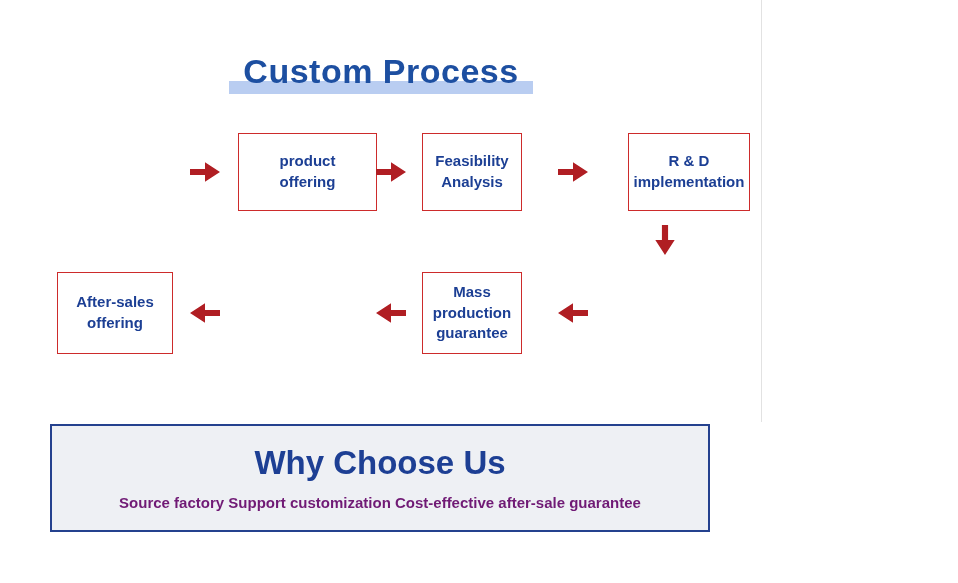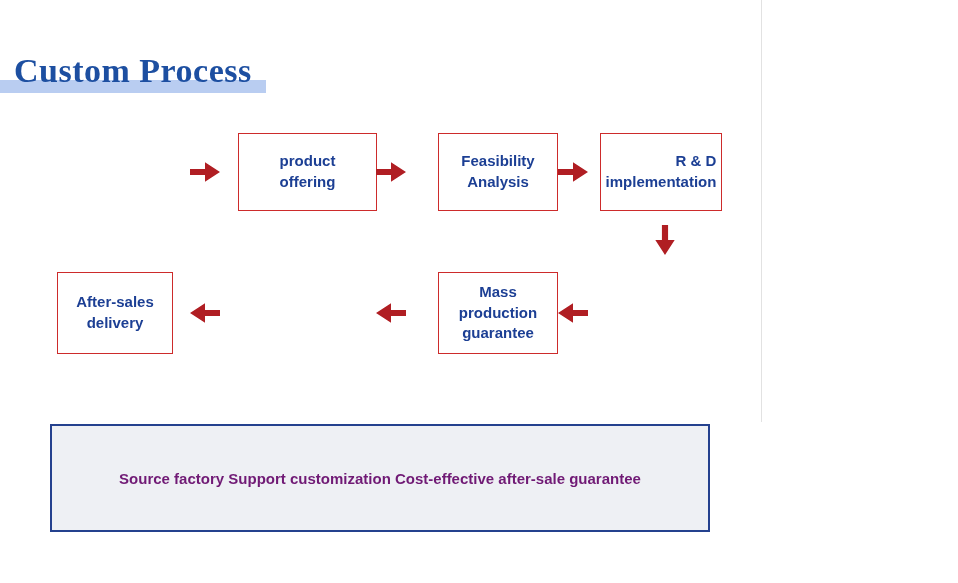--- a/index.html
+++ b/index.html
@@ -14,21 +14,21 @@
     height: 583px;
     background: #ffffff;
     overflow: hidden;
   }
   
   .title-wrap {
     position: absolute;
     left: 0;
     top: 52px;
     width: 762px;
-    font-family: Liberation Serif, serif;
+    text-align: center;
   }
   .title-text {
     display: inline-block;
     font-size: 34px;
     font-weight: 700;
     color: #1d4fa1;
     letter-spacing: 0.5px;
     padding: 0 14px 3px 14px;
     background-image: linear-gradient(#b9cdf1, #b9cdf1);
     background-repeat: no-repeat;
@@ -49,22 +49,22 @@
     display: flex;
     align-items: center;
     justify-content: center;
     white-space: pre-line;
     padding: 4px 6px;
   }
   .row1 { top: 133px; height: 78px; }
   .row2 { top: 272px; height: 82px; }
   .col1 { left: 57px;  width: 116px; }
   .col2 { left: 238px; width: 139px; }
-  .col3 { left: 422px; width: 120px; margin-left: 16px; }
-  .col4 { left: 600px; width: 122px; text-align: right; }
+  .col3 { left: 422px; width: 100px; }
+  .col4 { left: 628px; width: 122px; }
   
   .arrow {
     position: absolute;
     background: #b01e23;
   }
   .arrow-right {
     width: 30px; height: 22px;
     clip-path: polygon(0 36%, 50% 36%, 50% 6%, 100% 50%, 50% 94%, 50% 64%, 0 64%);
   }
   .arrow-left {
@@ -139,21 +139,22 @@
 
   <div class="arrow arrow-down ar-down"></div>
 
   <div class="arrow arrow-left ar-row2 ar-gap3"></div>
   <div class="fbox row2 col3">Mass
 production
 guarantee</div>
   <div class="arrow arrow-left ar-row2 ar-gap2"></div>
   <div class="arrow arrow-left ar-row2 ar-gap1"></div>
   <div class="fbox row2 col1">After-sales
-delivery</div>
+offering</div>
 
   <div class="why-panel">
+    <div class="why-title">Why Choose Us</div>
     <div class="why-subtitle">Source factory Support customization Cost-effective after-sale guarantee</div>
   </div>
 
   <div class="page-divider"></div>
 
 </div>
 
 </body></html>

